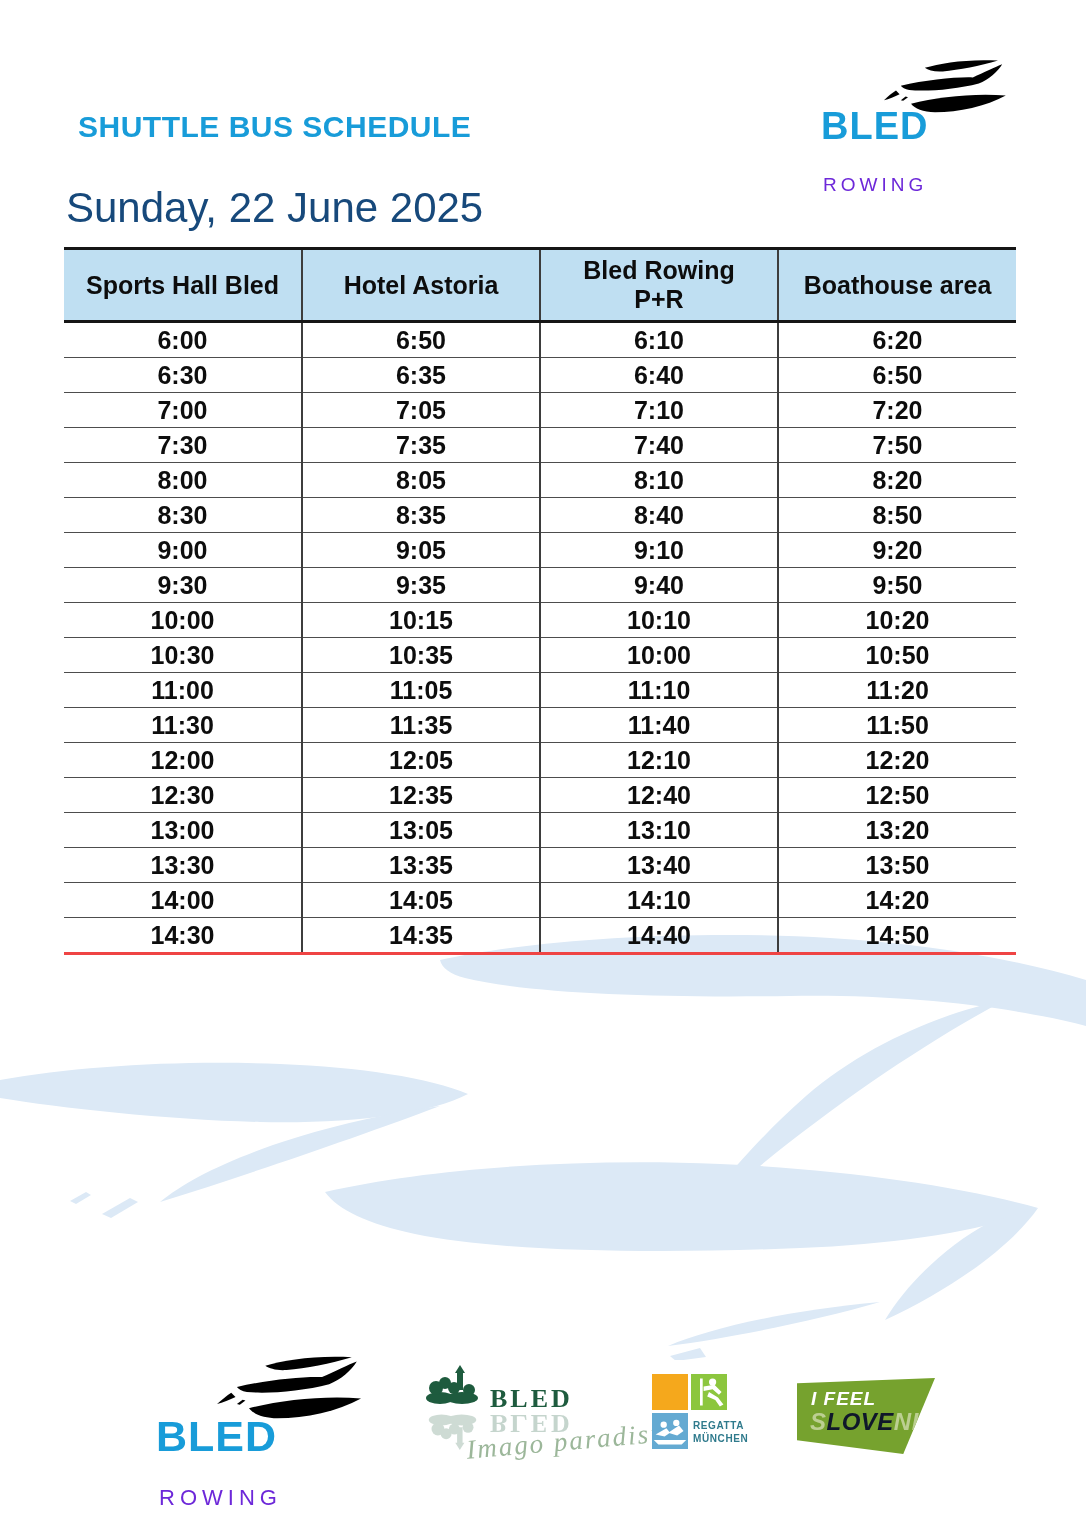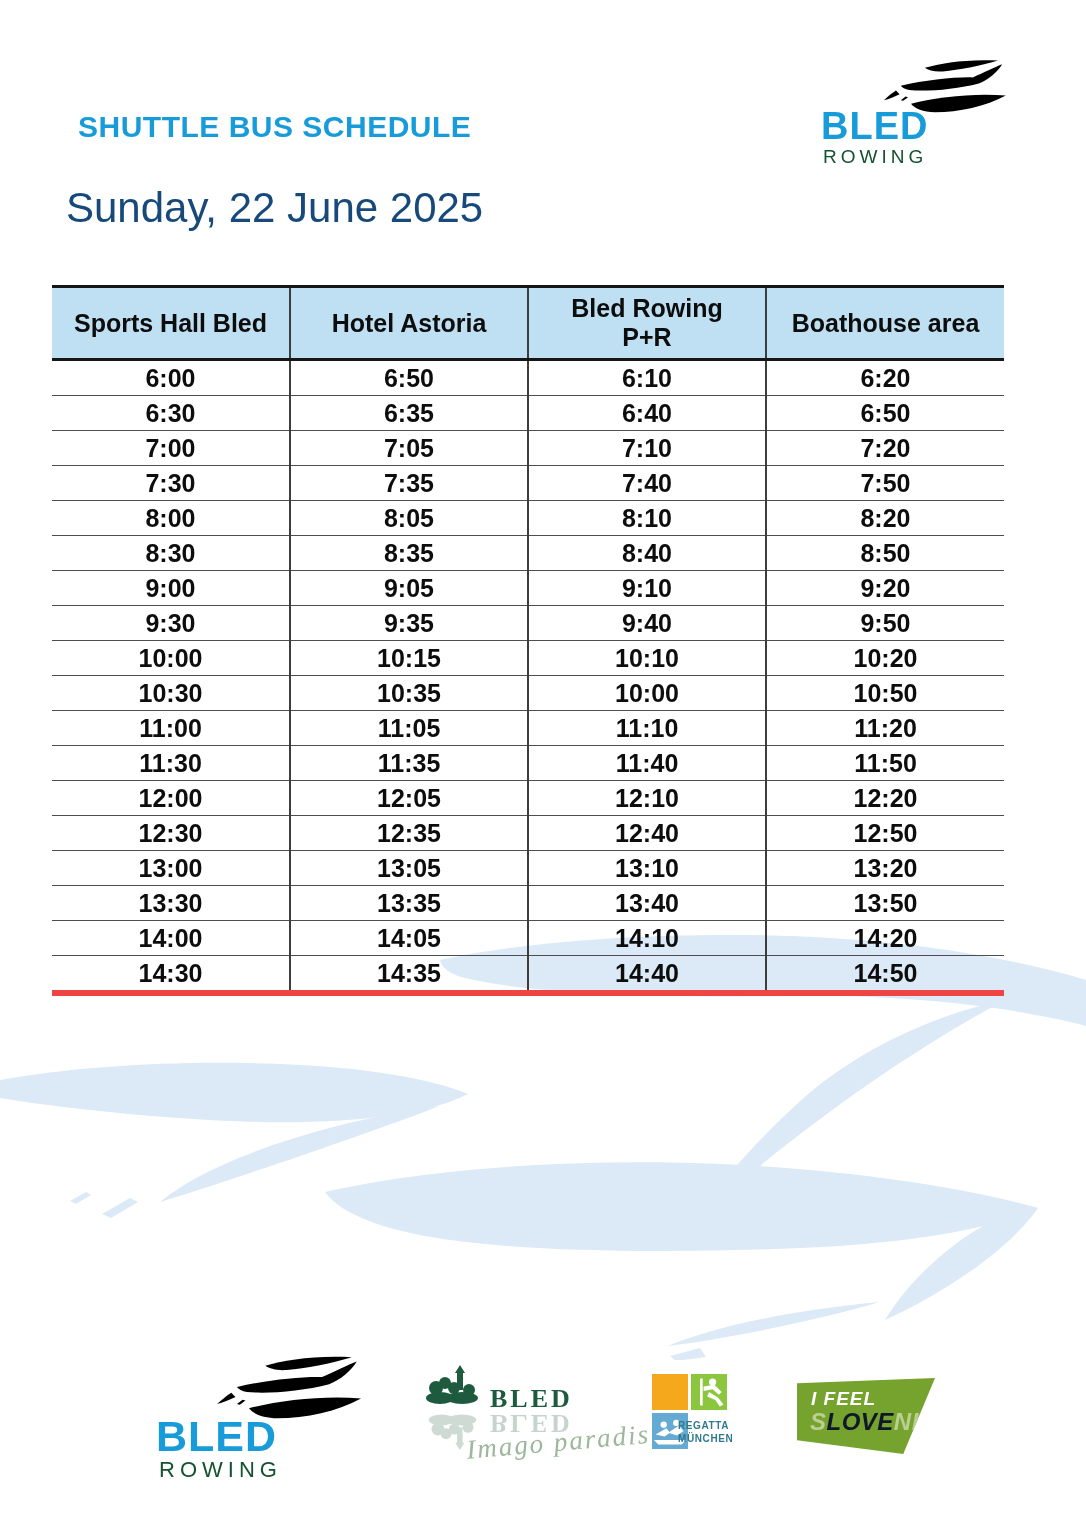--- a/index.html
+++ b/index.html
@@ -18,47 +18,47 @@
   }
   .doc-date {
     position:absolute; left:66px; top:184px; z-index:2;
     font-size:42px; font-weight:normal; color:#17497b;
   }
 
   
   .brand-logo { position:absolute; z-index:2; }
   .brand-logo .swoosh { position:absolute; }
   .brand-name { position:absolute; font-weight:bold; color:#189cd9; line-height:1; }
-  .brand-sub  { position:absolute; color:#14532d; line-height:1; }
+  .brand-sub  { position:absolute; color:#6d28d9; line-height:1;margin-top:28px; }
 
   .header-logo { left:815px; top:53px; width:212px; height:115px; }
   .header-logo .swoosh { left:46px; top:4px; width:166px; height:66px; }
   .header-logo .brand-name { left:6px; top:54px; font-size:38px; letter-spacing:1px; }
   .header-logo .brand-sub  { left:8px; top:94px; font-size:19px; letter-spacing:4px; }
 
   .footer-rowing-logo { left:152px; top:1353px; width:240px; height:150px; }
   .footer-rowing-logo .swoosh { left:38px; top:0px; width:196px; height:78px; }
   .footer-rowing-logo .brand-name { left:4px; top:62px; font-size:43px; letter-spacing:1px; }
   .footer-rowing-logo .brand-sub  { left:7px; top:106px; font-size:22px; letter-spacing:5px; }
 
   
-  .table-wrap { position:absolute; left:52px; top:247px; width:952px; z-index:1;margin-top:38px; }
+  .table-wrap { position:absolute; left:64px; top:247px; width:952px; z-index:1; }
   table.schedule { border-collapse:collapse; width:952px; table-layout:fixed; background:transparent; }
   table.schedule thead th {
     background:#bfdff2; height:70px; font-size:25px; font-weight:bold; color:#0d0d0d;
     border-top:3px solid #161616; border-bottom:3px solid #161616;
     text-align:center; vertical-align:middle; line-height:1.15; padding:0;
   }
   table.schedule th:not(:last-child), table.schedule td:not(:last-child) { border-right:2px solid #3d3d3d; }
   table.schedule tbody td {
     height:34px; font-size:25px; font-weight:bold; color:#0d0d0d;
     text-align:center; vertical-align:middle; border-bottom:1.4px solid #4d4d4d; padding:0;
     background:transparent;
   }
-  table.schedule tbody tr:last-child td { border-bottom:6px solid #ef4444; }
+  table.schedule tbody tr:last-child td { border-bottom:3px solid #ef4444; }
 
   
   .bled-town { position:absolute; left:424px; top:1360px; width:190px; height:140px; z-index:2; }
   .town-island { position:absolute; left:0px; top:4px; width:68px; height:46px; }
   .town-island path, .town-island rect, .town-island circle, .town-island ellipse, .town-island polygon { fill:#1e5b3e; }
   .town-island-reflect { position:absolute; left:0px; top:49px; width:68px; height:42px; transform:scaleY(-1); opacity:0.38; }
   .town-island-reflect path, .town-island-reflect rect, .town-island-reflect circle,
   .town-island-reflect ellipse, .town-island-reflect polygon { fill:#7fa390; }
   .town-name {
     position:absolute; left:66px; top:26px; font-family:"Liberation Serif", serif;
@@ -77,21 +77,21 @@
 
   
   .regatta { position:absolute; left:652px; top:1374px; width:92px; height:80px; z-index:2; }
   .rq { position:absolute; width:36px; height:36px; }
   .rq-orange { left:0; top:0; background:#f5a81c; }
   .rq-green  { left:39px; top:0; background:#8cc63e; }
   .rq-blue   { left:0; top:39px; background:#64aad2; }
   .rq svg { width:36px; height:36px; display:block; }
   .rq svg * { fill:#ffffff; }
   .regatta-text {
-    position:absolute; left:26px; top:46px; font-size:10px; font-weight:bold;
+    position:absolute; left:41px; top:46px; font-size:10px; font-weight:bold;
     color:#2f7a8c; line-height:1.25; letter-spacing:0.6px; white-space:nowrap;
   }
 
   
   .slovenia {
     position:absolute; left:797px; top:1378px; width:138px; height:76px; z-index:2;
     background:#76a22e; clip-path:polygon(0 7%, 100% 0, 77% 100%, 0 82%);font-style:italic;
   }
   .slovenia .line1 { position:absolute; left:14px; top:10px; font-size:19px; font-weight:bold; color:#ffffff; letter-spacing:1px; }
   .slovenia .line2 { position:absolute; left:13px; top:30px; font-size:24px; font-weight:bold; letter-spacing:0.5px; }

